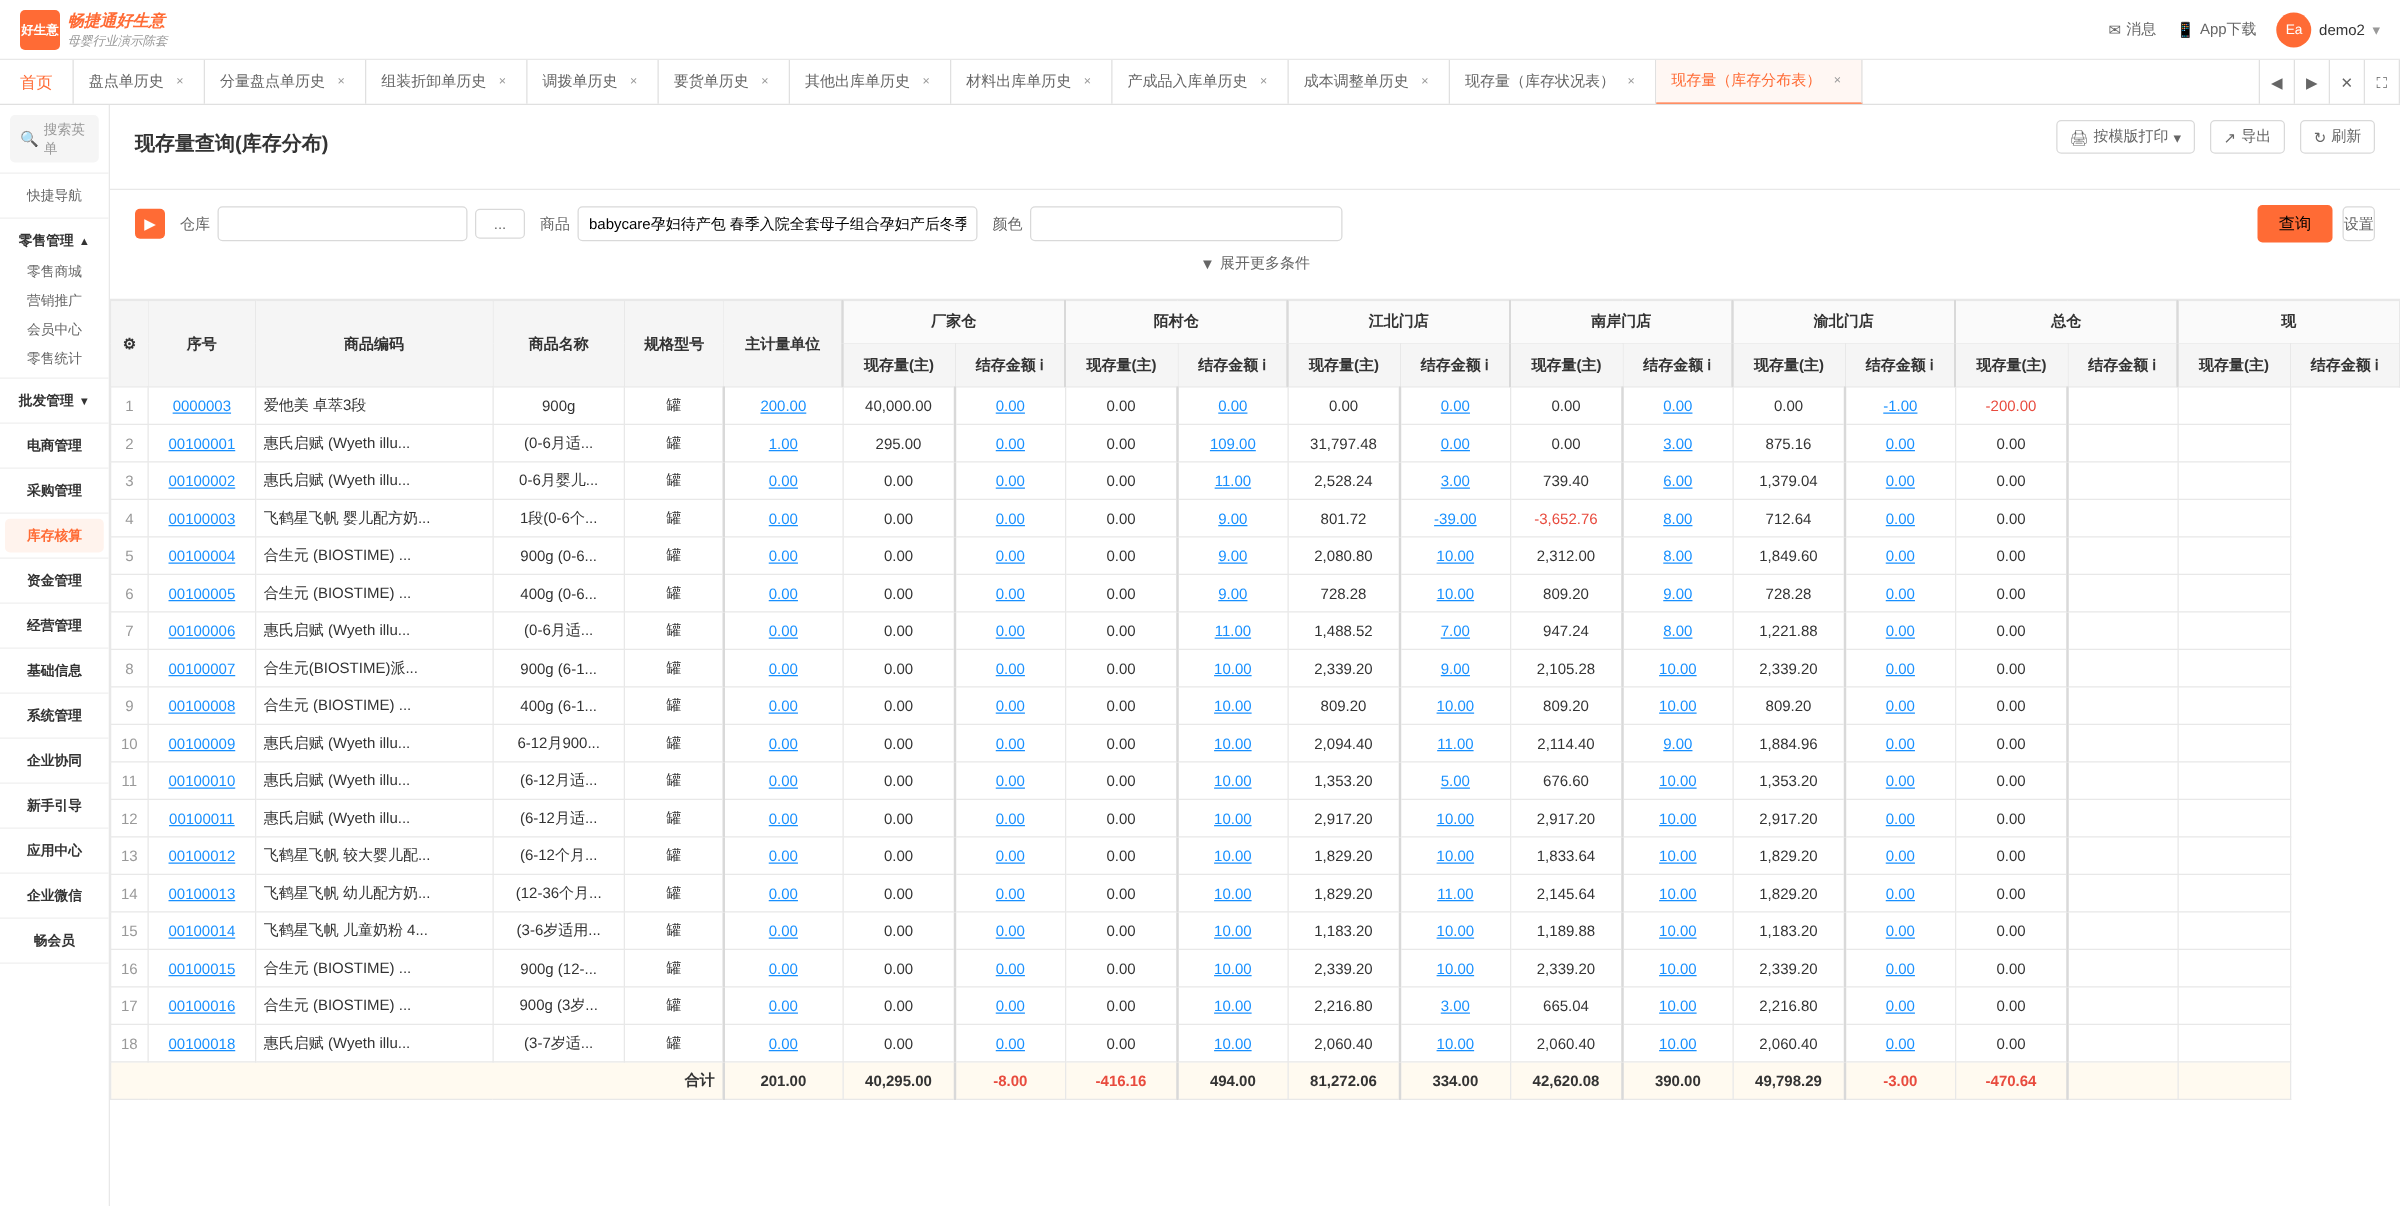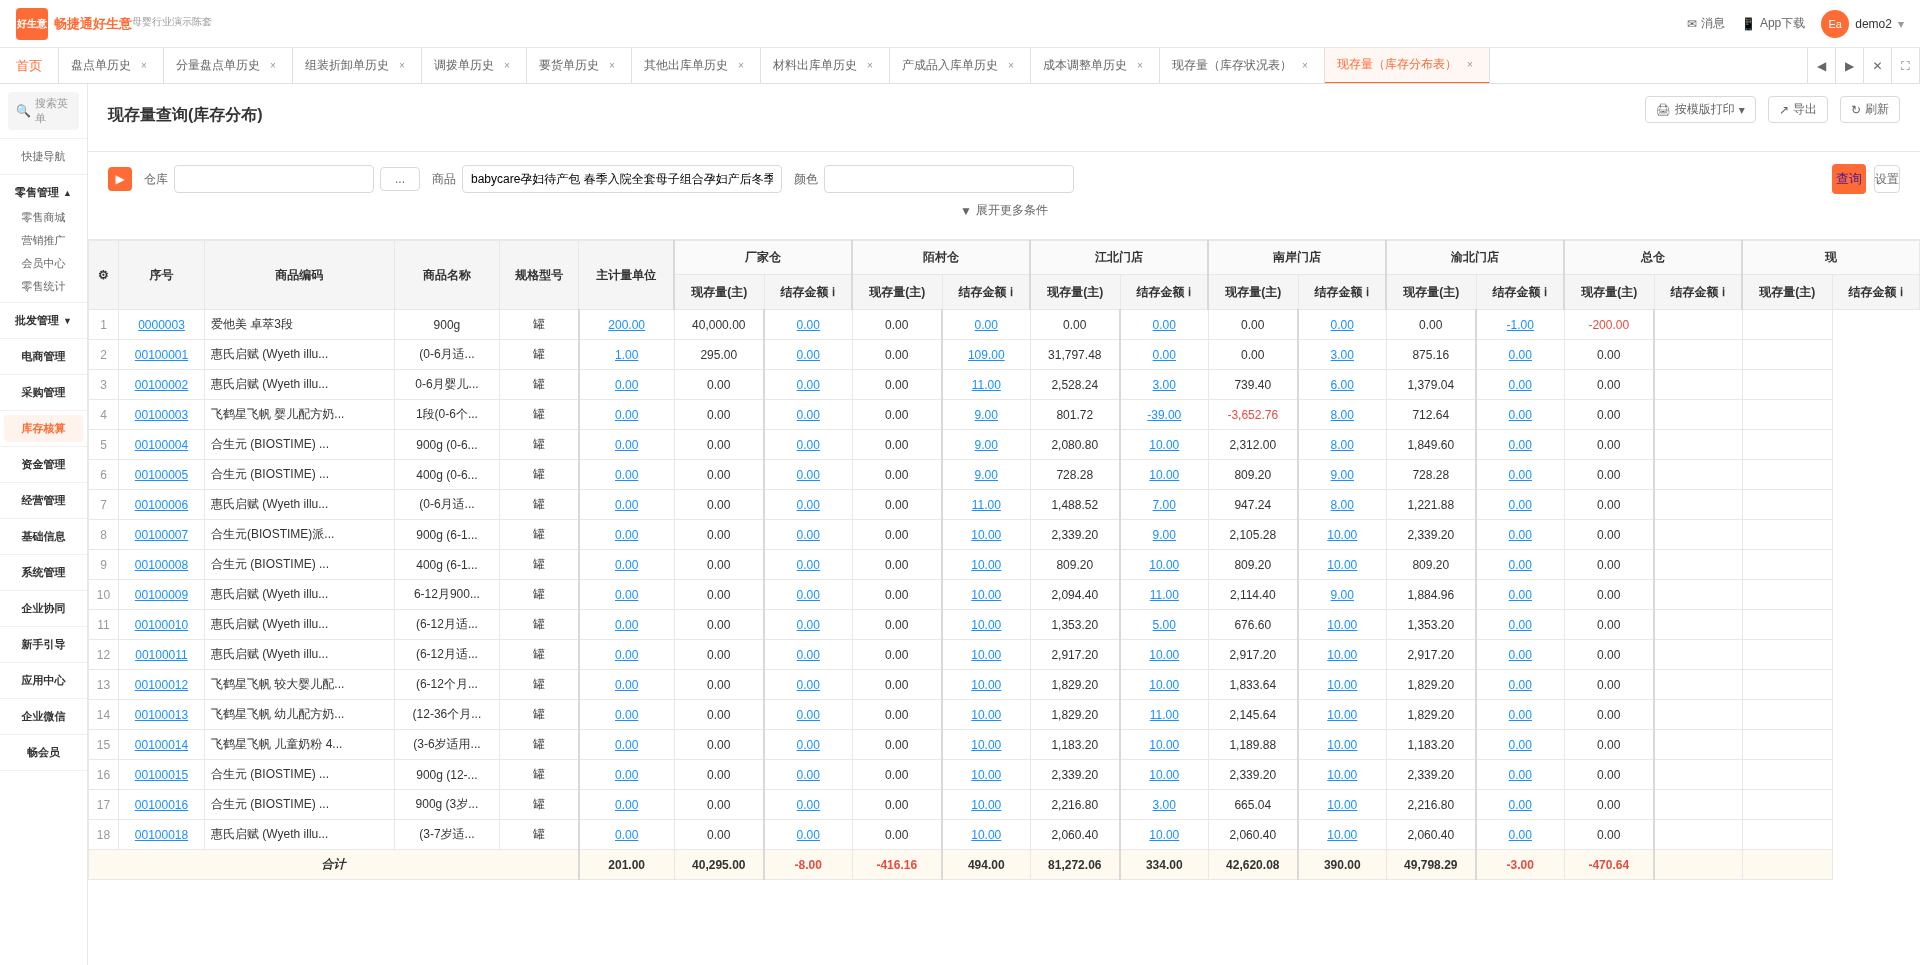--- a/index.html
+++ b/index.html
@@ -54,21 +54,21 @@
     .filter-area { background: #fff; padding: 12px 20px; border-bottom: 1px solid #e8e8e8; }
     .filter-row { display: flex; align-items: center; gap: 12px; margin-bottom: 8px; }
     .filter-item { display: flex; align-items: center; gap: 6px; }
     .filter-label { font-size: 12px; color: #666; white-space: nowrap; }
     .filter-input { border: 1px solid #d9d9d9; border-radius: 4px; padding: 4px 8px; font-size: 12px; height: 28px; }
     .filter-input-wide { width: 200px; }
     .filter-input-product { width: 320px; }
     .filter-input-color { width: 250px; }
     .filter-ellipsis { border: 1px solid #d9d9d9; border-radius: 4px; padding: 4px 8px; background: #fff; cursor: pointer; color: #666; font-size: 12px; width: 40px; text-align: center; }
     .filter-expand { display: flex; align-items: center; gap: 4px; color: #666; cursor: pointer; font-size: 12px; justify-content: center; }
-    .btn-query { background: #ff6b35; color: #4c1d95; border: none; border-radius: 4px; padding: 5px 4px; cursor: pointer; font-size: 13px; height: 30px; }
+    .btn-query { background: #ff6b35; color: #000000; border: none; border-radius: 4px; padding: 5px 17px; cursor: pointer; font-size: 13px; height: 30px; }
     .btn-settings { background: #fff; color: #666; border: 1px solid #d9d9d9; border-radius: 4px; padding: 4px 0; cursor: pointer; font-size: 12px; height: 28px; }
     .filter-arrow { width: 24px; height: 24px; background: #ff6b35; border-radius: 4px; display: flex; align-items: center; justify-content: center; cursor: pointer; color: #fff; }
 
     
     .table-area { flex: 1; overflow: auto; background: #fff; }
     table { width: 100%; border-collapse: collapse; font-size: 12px; }
     thead tr { background: #f5f5f5; }
     thead th { padding: 8px 6px; border: 1px solid #e8e8e8; text-align: center; font-weight: bold; color: #333; white-space: nowrap; position: sticky; top: 0; background: #f5f5f5; z-index: 1; }
     thead th.group-header { background: #fafafa; }
     tbody tr { background: #fff; }
@@ -81,21 +81,21 @@
 
     .group-border-left { border-left: 2px solid #d9d9d9; }
   </style>
 </head>
 <body>
 
 <div class="top-bar">
   <div class="top-bar-left">
     <div class="logo-area">
       <div class="logo-icon">好生意</div>
-      <div style="display:flex;flex-direction:row;">
+      <div style="display:flex;flex-direction:column;font-style:italic;">
         <span style="font-size:13px;font-weight:bold;color:#ff6b35;">畅捷通好生意</span>
         <span style="font-size:10px;color:#999;">母婴行业演示陈套</span>
       </div>
     </div>
   </div>
   <div class="top-bar-right">
     <div class="top-bar-btn">
       <span>✉</span>
       <span>消息</span>
     </div>
@@ -710,21 +710,21 @@
             <td>2,060.40</td>
             <td class="link group-border-left">10.00</td>
             <td>2,060.40</td>
             <td class="link group-border-left">0.00</td>
             <td>0.00</td>
             <td class="link group-border-left"></td>
             <td></td>
           </tr>
 
           <tr style="background:#fffaf0;font-weight:bold;">
-            <td colspan="5" style="text-align:center;font-style:italic;">合计</td>
+            <td colspan="5" style="text-align:right;">合计</td>
             <td class="group-border-left">201.00</td>
             <td>40,295.00</td>
             <td class="red group-border-left">-8.00</td>
             <td class="red">-416.16</td>
             <td class="group-border-left">494.00</td>
             <td>81,272.06</td>
             <td class="group-border-left">334.00</td>
             <td>42,620.08</td>
             <td class="group-border-left">390.00</td>
             <td>49,798.29</td>

